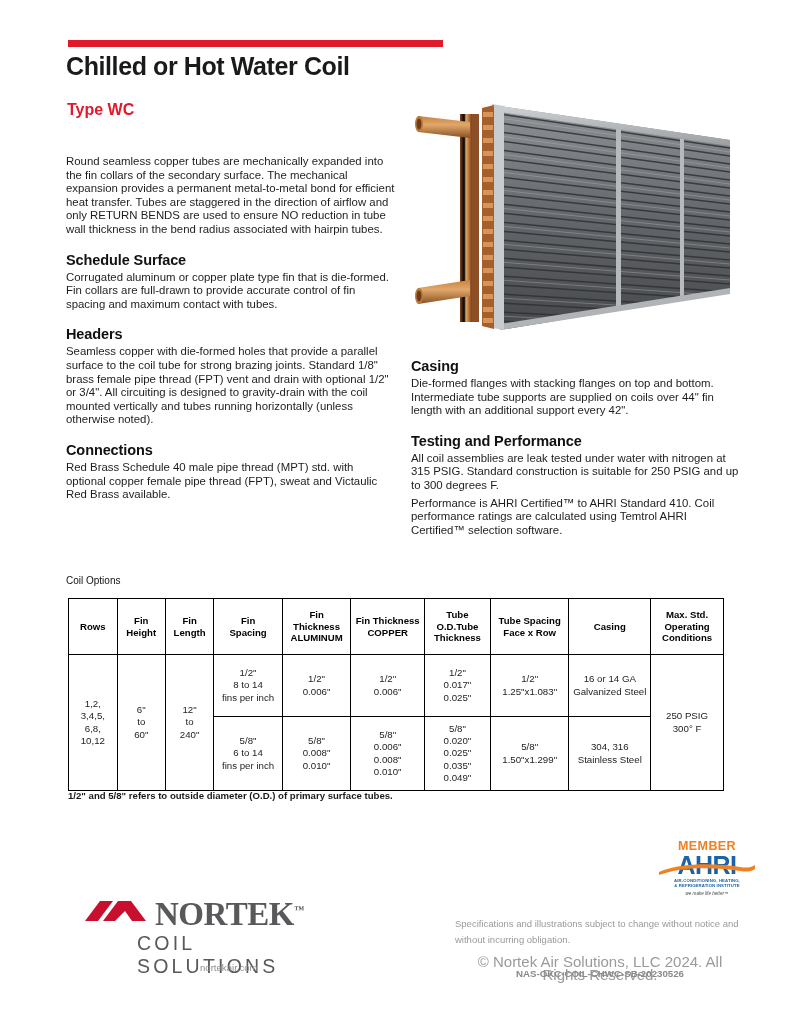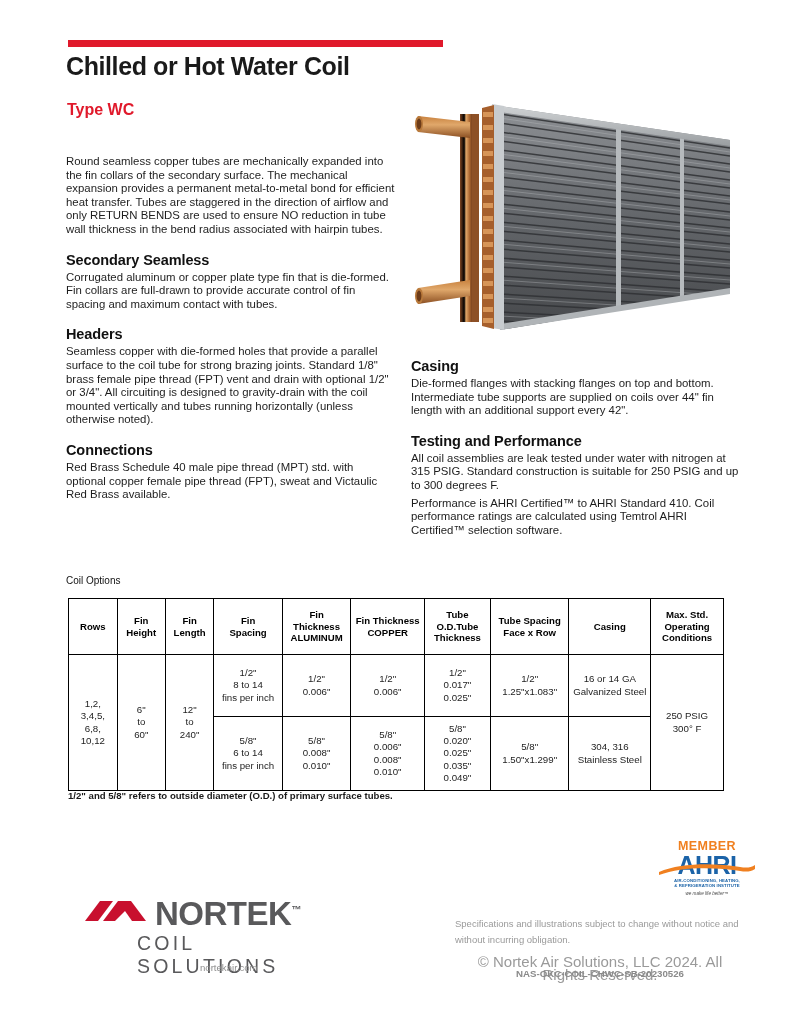--- a/index.html
+++ b/index.html
@@ -79,21 +79,21 @@
   .r2 td { height: 74px; }
   .footnote {
     position: absolute; left: 68px; top: 790px;
     font-size: 9.6px; font-weight: bold; color: #1a1a1a;
   }
 
   
   .nortek-logo { position: absolute; left: 85px; top: 893px; width: 240px; }
   .nortek-word {
     font-size: 33px; font-weight: bold; letter-spacing: -0.5px;
-    color: #59595b; line-height: 34px;
+    color: #59595b; line-height: 34px; font-family: Liberation Serif, serif;
   }
   .nortek-tm { font-size: 10px; vertical-align: super; letter-spacing: 0; }
   .nortek-sub {
     font-size: 19.5px; letter-spacing: 3.2px; color: #59595b;
     margin-top: 1px; margin-left: 52px;
   }
   .nortek-url {
     position: absolute; left: 200px; top: 962px;
     font-size: 9.6px; color: #8d8d8d;
   }
@@ -253,21 +253,21 @@
       <ellipse cx="11" cy="204" rx="4" ry="8" fill="#b97a3c"></ellipse>
       <ellipse cx="11" cy="204" rx="2.4" ry="5.4" fill="#6d3c19"></ellipse>
     </svg>
   </div>
 
   <div class="col col-left" style="top:155px;">
     <div class="blk">
       <p class="body">Round seamless copper tubes are mechanically expanded into the fin collars of the secondary surface. The mechanical expansion provides a permanent metal-to-metal bond for efficient heat transfer. Tubes are staggered in the direction of airflow and only RETURN BENDS are used to ensure NO reduction in tube wall thickness in the bend radius associated with hairpin tubes.</p>
     </div>
     <div class="blk">
-      <h2 class="sec">Secondary Seamless</h2>
+      <h2 class="sec">Schedule Surface</h2>
       <p class="body">Corrugated aluminum or copper plate type fin that is die-formed. Fin collars are full-drawn to provide accurate control of fin spacing and maximum contact with tubes.</p>
     </div>
     <div class="blk">
       <h2 class="sec">Headers</h2>
       <p class="body">Seamless copper with die-formed holes that provide a parallel surface to the coil tube for strong brazing joints. Standard 1/8" brass female pipe thread (FPT) vent and drain with optional 1/2" or 3/4". All circuiting is designed to gravity-drain with the coil mounted vertically and tubes running horizontally (unless otherwise noted).</p>
     </div>
     <div class="blk">
       <h2 class="sec">Connections</h2>
       <p class="body">Red Brass Schedule 40 male pipe thread (MPT) std. with optional copper female pipe thread (FPT), sweat and Victaulic Red Brass available.</p>
     </div>

